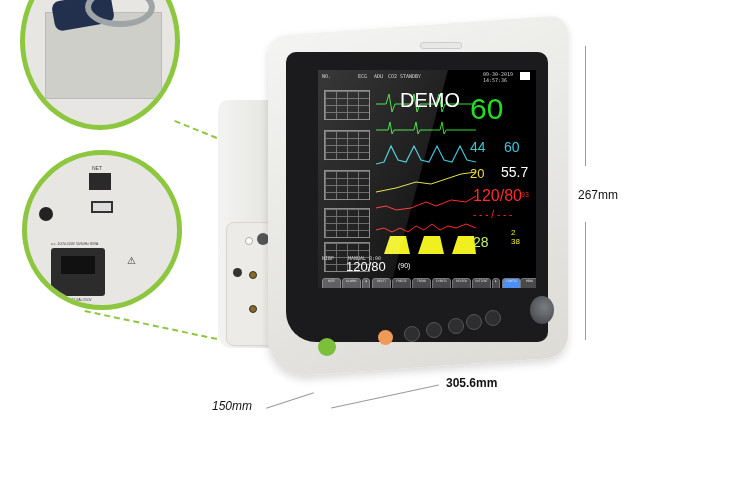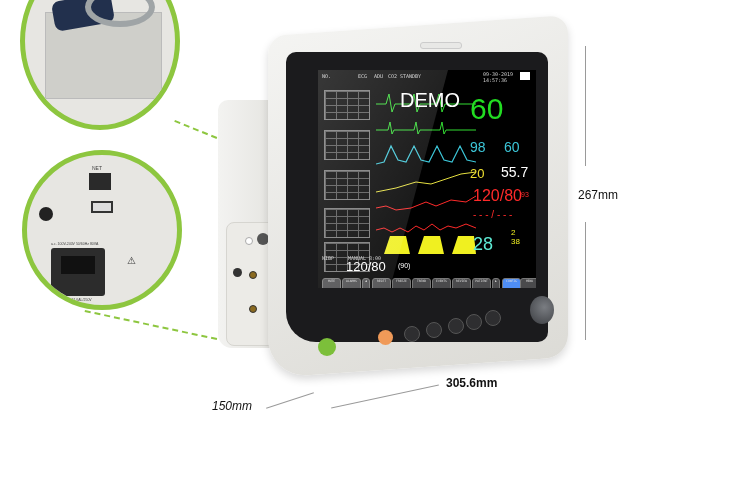--- a/index.html
+++ b/index.html
@@ -85,28 +85,28 @@
     <polyline points="0,80 8,78 15,62 22,76 30,78 38,62 45,76 53,78 61,62 68,76 76,78 84,62 91,76 100,78" fill="none" stroke="#3cc6d8" stroke-width="1.2"></polyline>
     <polyline points="0,108 20,104 40,98 55,100 70,95 85,90 100,88" fill="none" stroke="#e6e040" stroke-width="1"></polyline>
     <polyline points="0,124 10,122 20,126 35,124 50,118 60,122 75,116 90,118 100,112" fill="none" stroke="#ff2a2a" stroke-width="1"></polyline>
     <polyline points="0,146 8,144 16,148 24,144 32,148 40,142 48,146 56,140 64,146 72,142 80,144 90,140 100,144" fill="none" stroke="#ff2a2a" stroke-width="1"></polyline>
     <polygon points="8,170 14,152 30,152 34,170 42,170 48,152 64,152 68,170 76,170 82,152 98,152 100,170" fill="#f0f020"></polygon>
   </svg>
 
   <span class="big" style="left:82px;top:20px;font-size:20px;color:#fff;">DEMO</span>
 
   <span class="big" style="left:152px;top:24px;font-size:30px;color:#22dd22;">60</span>
-  <span class="big" style="left:152px;top:70px;font-size:14px;color:#3cc6d8;">98</span>
+  <span class="big" style="left:152px;top:70px;font-size:14px;color:#3cc6d8;">44</span>
   <span class="big" style="left:186px;top:70px;font-size:14px;color:#3cc6d8;">60</span>
   <span class="big" style="left:152px;top:97px;font-size:13px;color:#f0e030;">20</span>
   <span class="big" style="left:183px;top:95px;font-size:14px;color:#fff;">55.7</span>
   <span class="big" style="left:155px;top:118px;font-size:16px;color:#ff2a2a;">120/80</span>
   <span class="big" style="left:203px;top:121px;font-size:7px;color:#ff2a2a;">93</span>
   <span class="big" style="left:155px;top:140px;font-size:10px;color:#ff2a2a;">- - - / - - -</span>
-  <span class="big" style="left:155px;top:165px;font-size:18px;color:#5eead4;">28</span>
+  <span class="big" style="left:155px;top:165px;font-size:14px;color:#bef264;">28</span>
   <span class="big" style="left:193px;top:159px;font-size:8px;color:#f0f020;">2</span>
   <span class="big" style="left:193px;top:168px;font-size:8px;color:#f0f020;">38</span>
 
   <span class="stxt" style="left:4px;top:185px;">NIBP</span>
   <span class="stxt" style="left:30px;top:185px;">MANUAL 8:00</span>
   <span class="big" style="left:28px;top:190px;font-size:13px;color:#fff;">120/80</span>
   <span class="big" style="left:80px;top:192px;font-size:7px;color:#fff;">(90)</span>
 
   <div class="softkey" style="left:4px;"><span>MUTE</span></div>
   <div class="softkey" style="left:24px;"><span>ALARMS</span></div>

